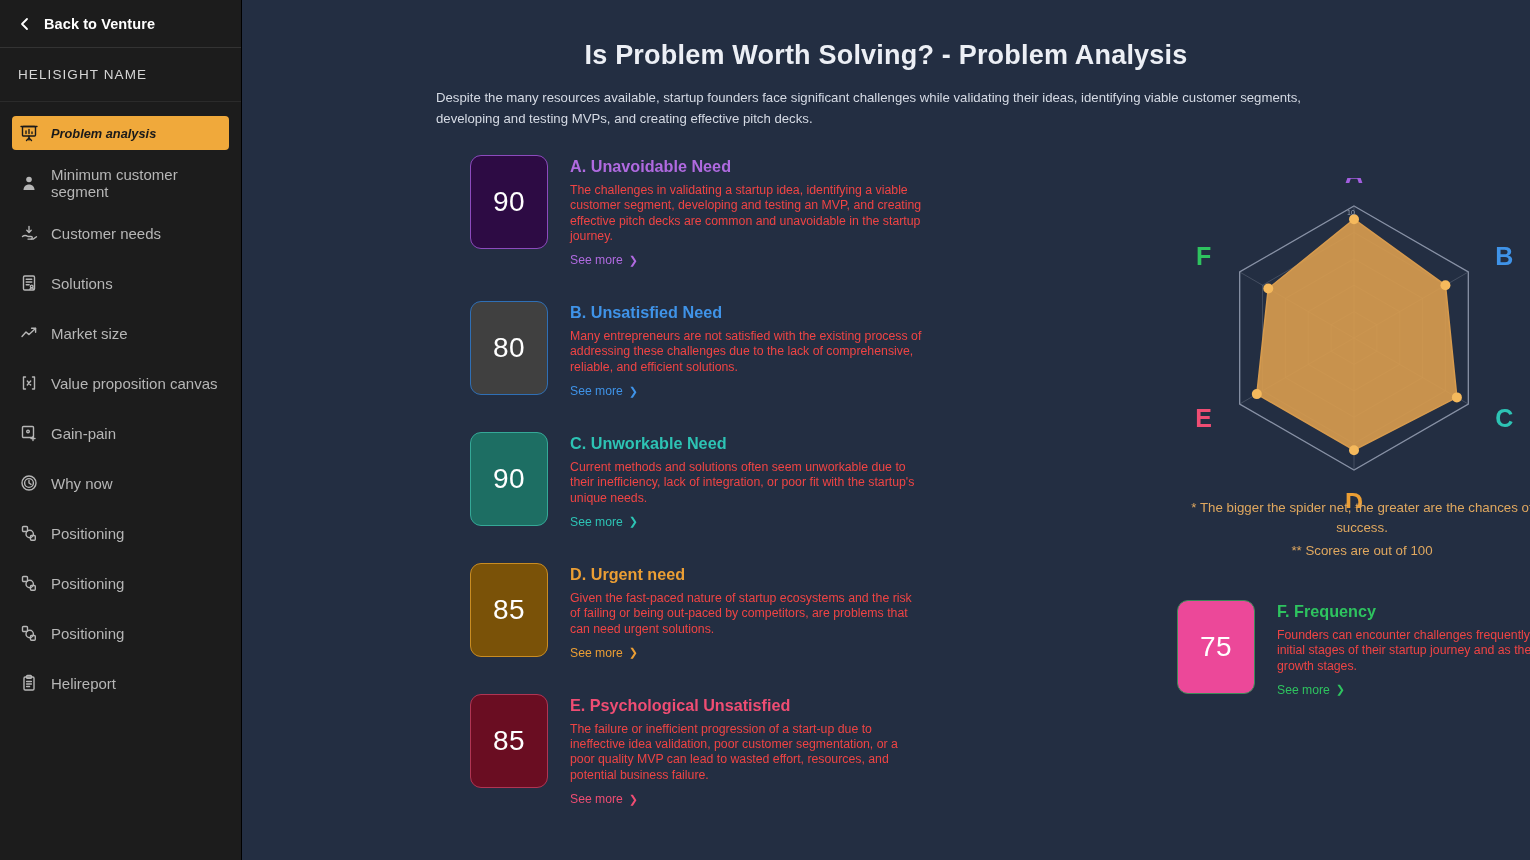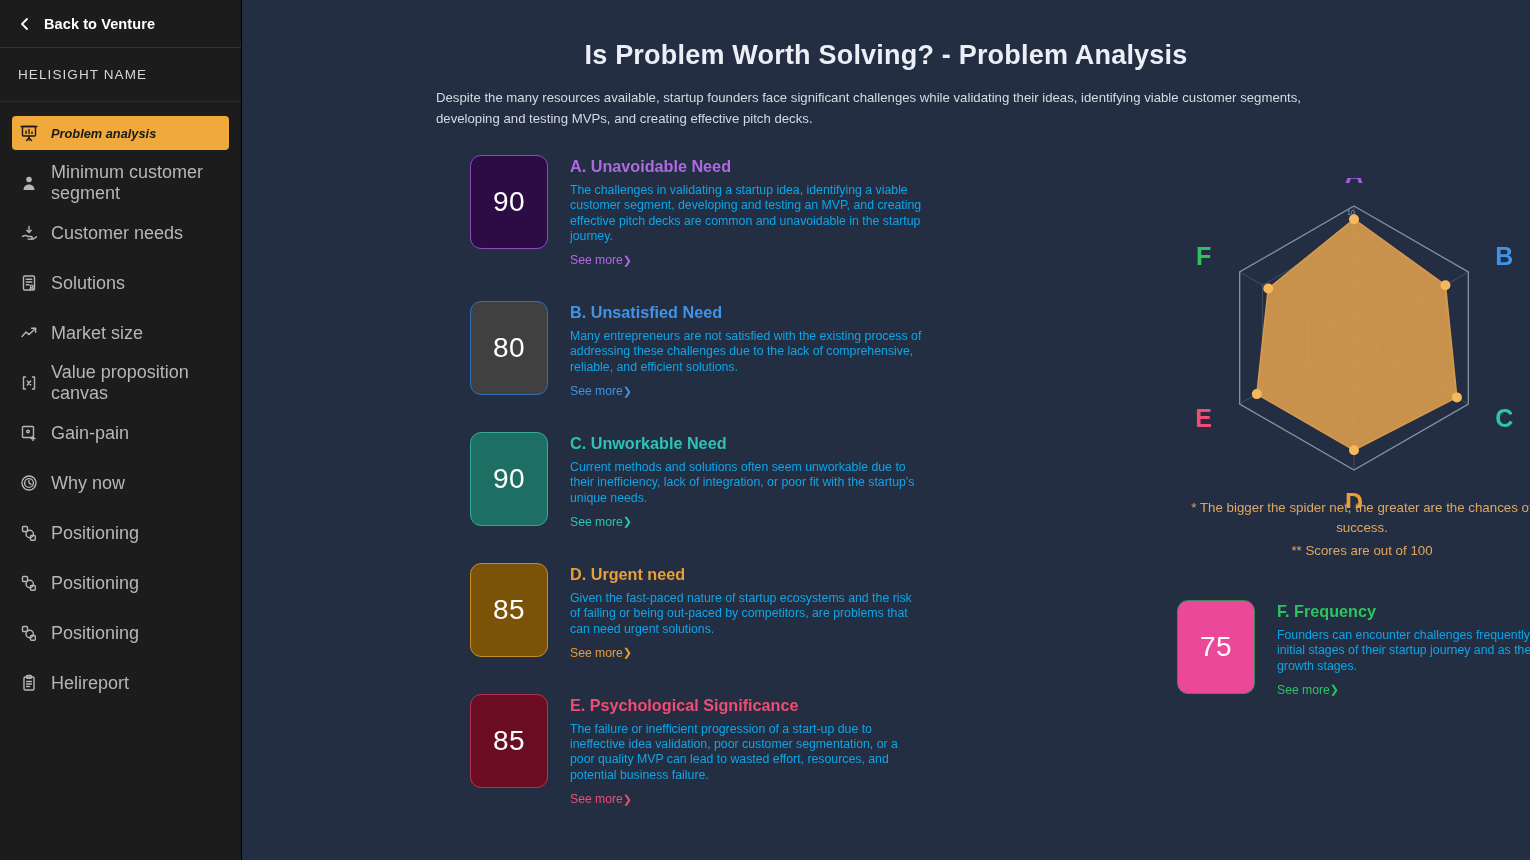--- a/index.html
+++ b/index.html
@@ -34,21 +34,21 @@
   .sb-name {
     height: 54px; display: flex; align-items: center; padding: 0 18px;
     color: #d6d6d6; font-size: 13.5px; letter-spacing: 1.1px;
     border-bottom: 1px solid #2b2b2b;
   }
   .sb-list { padding-top: 14px; }
   .sb-item {
     display: flex; align-items: center; gap: 13px;
     height: 34px; margin: 0 12px 16px 12px;
     padding: 0 8px; border-radius: 4px;
-    color: #b6b6b6; font-size: 18px; cursor: pointer;
+    color: #b6b6b6; font-size: 15px; cursor: pointer;
   }
   .sb-item .ico { width: 18px; height: 18px; flex: 0 0 18px; display:flex; align-items:center; justify-content:center; }
   .sb-item .ico svg { display:block; }
   .sb-item.active {
     background: #f0a93b; color: #1a1a1a; font-weight: 700; font-size: 12.8px; font-style: italic;
   }
   .sb-item.active .ico svg { stroke: #1a1a1a; }
 
   
   .main { flex: 1 1 auto; position: relative; height: 860px; overflow: hidden; }
@@ -70,24 +70,24 @@
     margin-bottom: 33px;
   }
   .score {
     width: 78px; height: 94px; flex: 0 0 78px;
     border-radius: 11px;
     display: flex; align-items: center; justify-content: center;
     color: #ffffff; font-size: 28px; letter-spacing: .5px;
   }
   .card-body { width: 352px; padding-top: 2px; }
   .card-title { font-size: 16.2px; font-weight: 700; margin-bottom: 7px; }
-  .card-desc { color: #0ea5e9; font-size: 12.3px; line-height: 15.3px; }
+  .card-desc { color: #ef4444; font-size: 12.3px; line-height: 15.3px; }
   .see-more {
     margin-top: 9px; font-size: 12.2px; display: inline-flex;
-    align-items: center; cursor: pointer;
+    align-items: center; gap: 6px; cursor: pointer;
   }
   .see-more .arr { font-size: 11px; line-height: 1; }
 
   
   .f-card {
     position: absolute; left: 935px; top: 600px;
     display: flex; gap: 22px; align-items: flex-start;
   }
   .f-card .card-body { width: 340px; }
 
@@ -282,21 +282,21 @@
             </div>
             <div class="card-body"><div class="card-title" style="color:#eb9e34">D. Urgent need</div><div class="card-desc">Given the fast-paced nature of startup ecosystems and the risk of failing or being out-paced by competitors, are problems that can need urgent solutions.</div><div class="see-more" style="color:#eb9e34">
                 <span>See more</span>
                 <span class="arr">❯</span>
               </div></div>
           </div>
           <div class="card">
             <div class="score" style="background:#6a0d22;border:1.5px solid #b03553">
               <span>85</span>
             </div>
-            <div class="card-body"><div class="card-title" style="color:#ef4d73">E. Psychological Significance</div><div class="card-desc">The failure or inefficient progression of a start-up due to ineffective idea validation, poor customer segmentation, or a poor quality MVP can lead to wasted effort, resources, and potential business failure.</div><div class="see-more" style="color:#ef4d73">
+            <div class="card-body"><div class="card-title" style="color:#ef4d73">E. Psychological Unsatisfied</div><div class="card-desc">The failure or inefficient progression of a start-up due to ineffective idea validation, poor customer segmentation, or a poor quality MVP can lead to wasted effort, resources, and potential business failure.</div><div class="see-more" style="color:#ef4d73">
                 <span>See more</span>
                 <span class="arr">❯</span>
               </div></div>
           </div>
         </div>
     </div>
 
     <div class="radar-wrap">
       <svg id="radar-svg" width="380" height="330" viewBox="0 0 380 330">
           <polygon points="182,28 296.3153532995459,94.00000000000001 296.3153532995459,226 182,292 67.6846467004541,226 67.68464670045411,93.99999999999999" fill="none" stroke="#8d97ab" stroke-width="1.3" opacity="0.95"></polygon>

